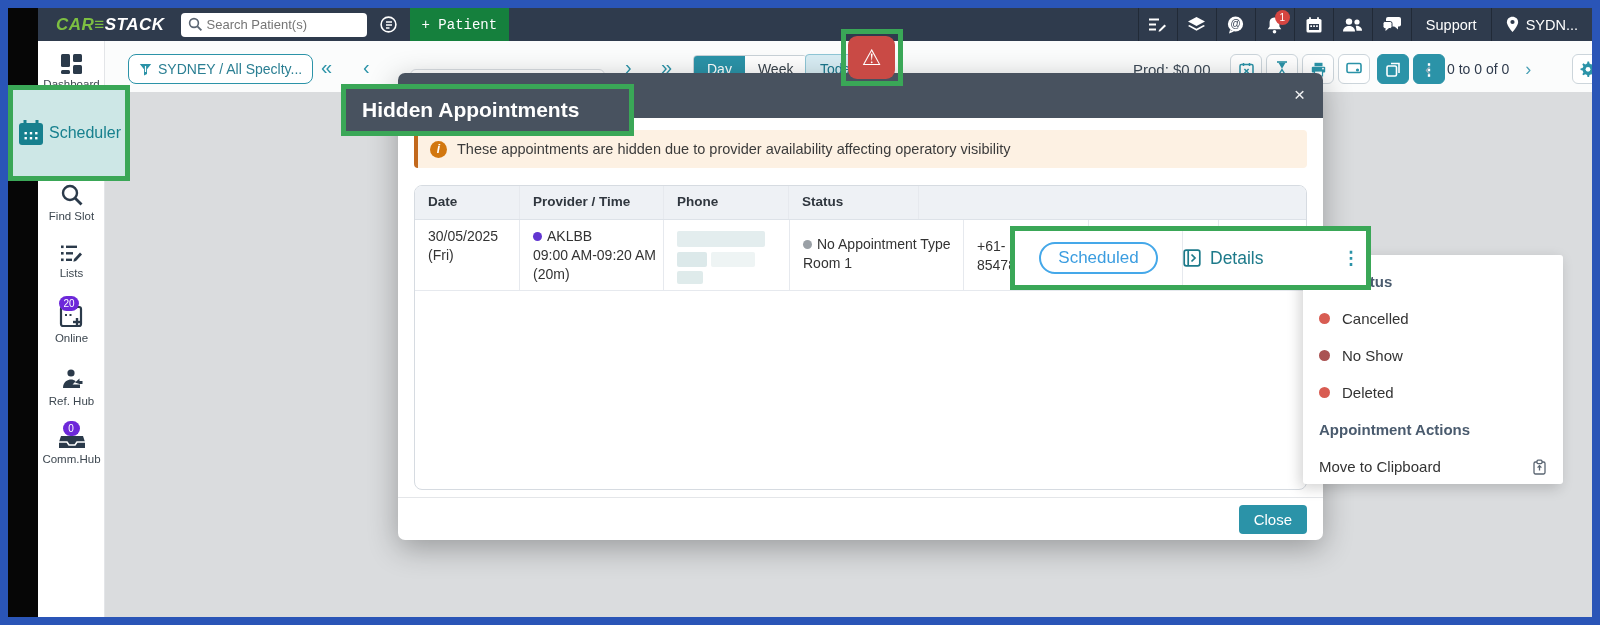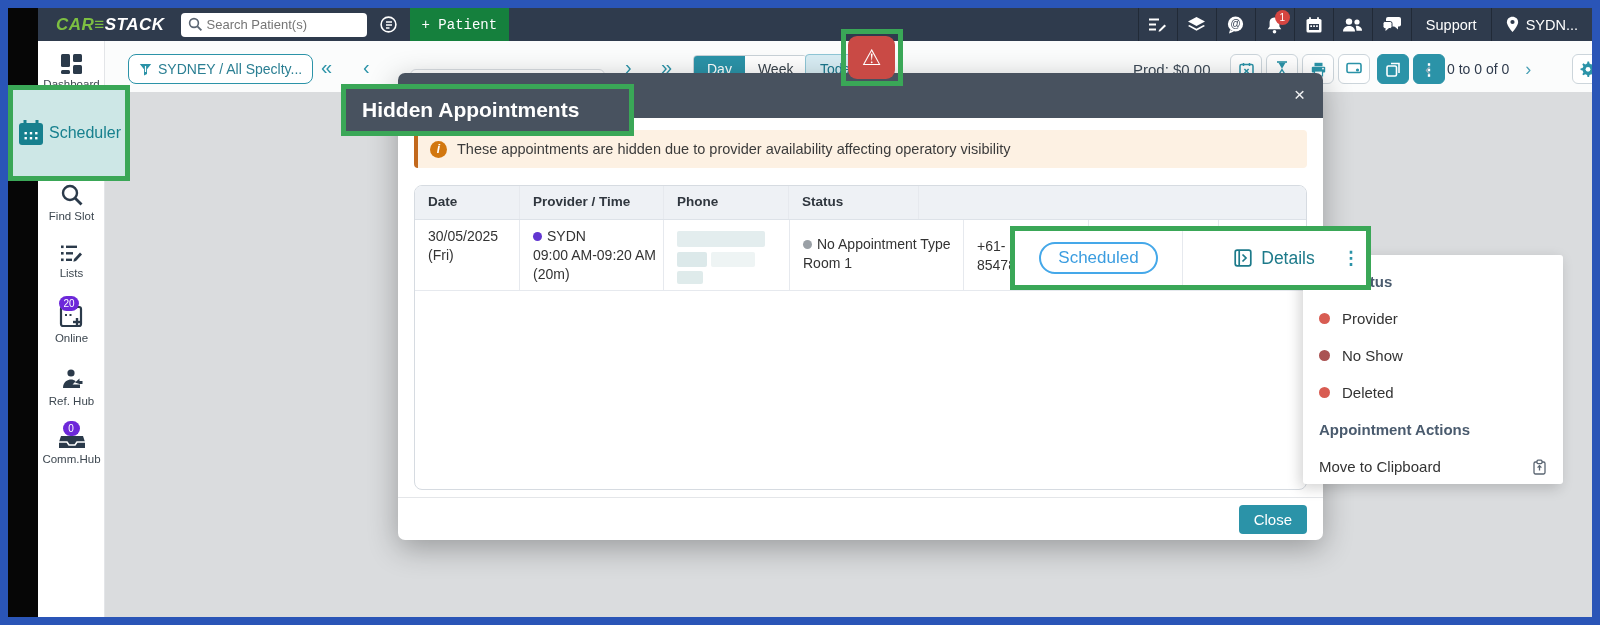--- a/index.html
+++ b/index.html
@@ -80,21 +80,21 @@
   .anno { border:5px solid #3aa757; z-index:8; }
   #anno-scheduler { left:0; top:77px; width:122px; height:96px; background:#cde7e6; display:flex; flex-direction:row; align-items:center; justify-content:center; gap:4px; z-index:8; }
   #anno-scheduler .lbl { color:#17808e; font-size:16px; }
   #anno-title { left:333px; top:76px; width:293px; height:52px; background:#48525f; display:flex; align-items:center; padding-left:16px; }
   #anno-title .ttl { color:#fff; font-size:21px; font-weight:bold; }
   #anno-warning { left:833px; top:21px; width:62px; height:57px; background:transparent; z-index:10; }
   #warn-btn { left:840px; top:28px; width:47px; height:43px; background:#c94a45; border-radius:9px; z-index:9; color:#fff; display:flex; align-items:center; justify-content:center; font-size:22px; cursor:pointer; }
   #anno-row { left:1002px; top:218px; width:361px; height:64px; background:#fff; display:flex; align-items:stretch; z-index:8; }
   #anno-row .status-part { width:168px; display:flex; align-items:center; justify-content:center; border-right:1px solid #e6e9ee; }
   #status-pill { border:2px solid #45a8e9; color:#3b9de0; border-radius:999px; font-size:17px; padding:4px 17px; cursor:pointer; }
-  #anno-row .details-part { flex:1; display:flex; align-items:center; justify-content:center; gap:9px; color:#1d7a8a; font-size:17.5px; cursor:pointer; }
+  #anno-row .details-part { flex:1; display:flex; align-items:center; gap:9px; color:#1d7a8a; font-size:17.5px; cursor:pointer; }
   #row-kebab { position:absolute; right:6px; top:50%; transform:translateY(-50%); color:#2b93a8; font-size:18px; font-weight:bold; cursor:pointer; }
 </style>
 </head>
 <body>
 
 <div id="stage">
 
   <div id="black-strip" class="abs"></div>
 
   <div id="navbar" class="abs">
@@ -350,21 +350,21 @@
         <div class="tc c4">Phone</div>
         <div class="tc c5">Status</div>
         <div class="tc c6"></div>
       </div>
       <div class="trow body">
         <div class="tc c0">
           <div>30/05/2025</div>
           <div>(Fri)</div>
         </div>
         <div class="tc c1">
-          <div><span class="dot purple"></span><span>SYDN</span></div>
+          <div><span class="dot purple"></span><span>AKLBB</span></div>
           <div>09:00 AM-09:20 AM</div>
           <div>(20m)</div>
         </div>
         <div class="tc c2">
           <div class="blur-block" style="width:88px;height:16px;margin-top:4px;"></div>
           <div style="display:flex;gap:4px;margin-top:5px;">
             <div class="blur-block" style="width:30px;height:15px;background:#dce9ea;"></div>
             <div class="blur-block" style="width:44px;height:15px;background:#eef4f4;"></div>
           </div>
           <div class="blur-block" style="width:26px;height:13px;margin-top:4px;background:#dfebeb;"></div>
@@ -383,21 +383,21 @@
     </div>
     <div id="modal-footer">
       <button id="close-btn">Close</button>
     </div>
   </div>
 
   <div id="ctx-menu" class="abs">
     <div class="mi hdr">Set Status</div>
     <div class="mi">
       <span class="mdot" style="background:#d85c52;"></span>
-      <span>Provider</span>
+      <span>Cancelled</span>
     </div>
     <div class="mi">
       <span class="mdot" style="background:#aa5353;"></span>
       <span>No Show</span>
     </div>
     <div class="mi">
       <span class="mdot" style="background:#d85c52;"></span>
       <span>Deleted</span>
     </div>
     <div class="mi hdr">Appointment Actions</div>

